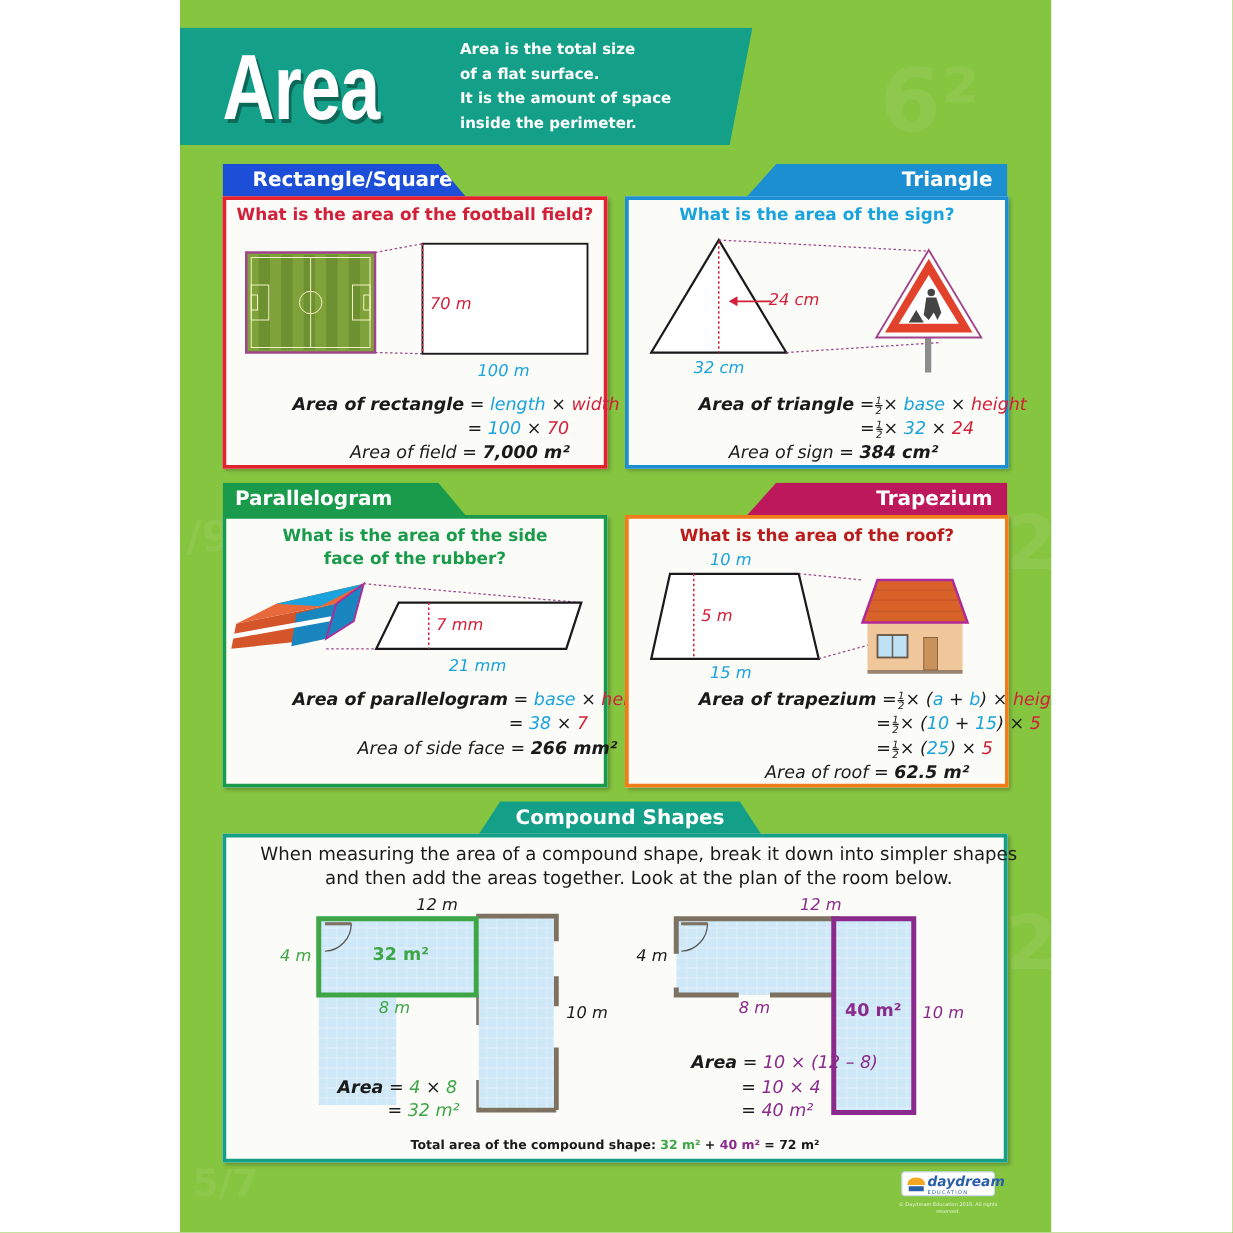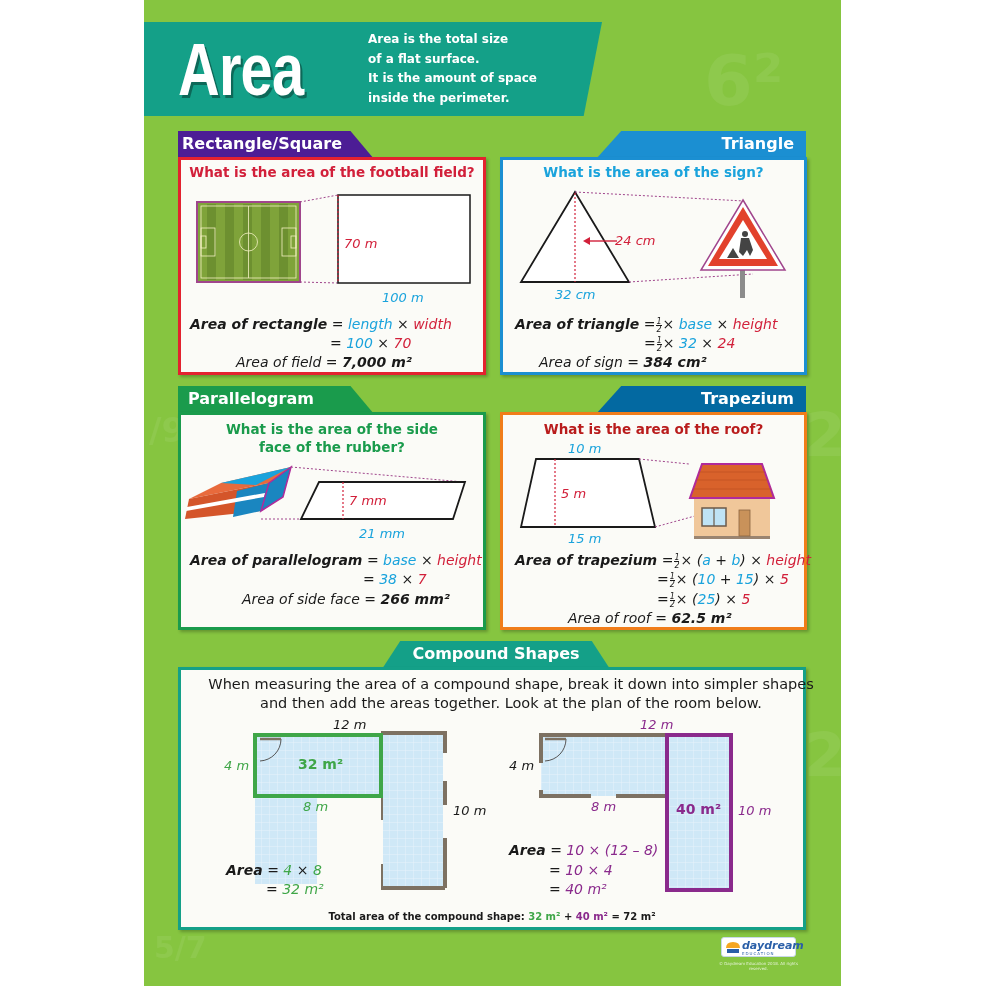--- a/index.html
+++ b/index.html
@@ -10,21 +10,21 @@
   
   .banner{position:absolute;left:0;top:22px;width:458px;height:94px;background:#14a088;
     clip-path:polygon(0 0,100% 0,96% 100%,0 100%);}
   .title{position:absolute;left:34px;top:28px;font-family:"Liberation Sans Narrow","Liberation Sans",sans-serif;font-weight:bold;font-size:74px;line-height:84px;color:#fff;
     transform:scaleX(0.78);transform-origin:left top;letter-spacing:-1px;text-shadow:3px 3px 0 rgba(0,0,0,0.35);}
   .tagline{position:absolute;left:224px;top:30px;color:#fff;font-weight:bold;font-size:12px;line-height:19.5px;}
   
   .card{position:absolute;background:#fbfbf7;border:3px solid;box-sizing:border-box;box-shadow:2px 2px 3px rgba(0,0,0,0.25);}
   .tab{position:absolute;color:#fff;font-weight:bold;font-size:16px;line-height:26px;box-sizing:border-box;}
   .q{position:absolute;left:0;width:100%;text-align:center;font-weight:bold;font-size:13.5px;line-height:18px;}
-  .eq{position:absolute;font-style:italic;font-size:14px;line-height:19px;color:#1a1a1a;white-space:nowrap;}
+  .eq{position:absolute;font-style:italic;font-size:14px;line-height:19px;color:#1a1a1a;white-space:nowrap;margin-left:44px;}
   .eq b{font-weight:bold;}
   .blue{color:#1aa3dc;} .red{color:#d2203a;} .grn{color:#3fa648;} .pur{color:#8a2a8c;}
   .lbl{position:absolute;font-style:italic;font-size:13px;line-height:16px;white-space:nowrap;}
   .frac{display:inline-block;vertical-align:middle;font-size:8px;line-height:7px;text-align:center;font-style:italic;margin:0 1px;}
   .frac span{display:block;}
   .frac .n{border-bottom:1px solid #1a1a1a;}
   svg{position:absolute;overflow:visible;}
   .comp-text{position:absolute;left:0;width:100%;text-align:center;font-size:14.5px;line-height:19px;color:#1a1a1a;font-weight:500;}
   .total{position:absolute;left:0;width:100%;text-align:center;font-weight:bold;font-size:10px;line-height:19px;color:#1a1a1a;}
   .logo{position:absolute;left:577px;top:937px;width:75px;height:20px;background:#fff;border-radius:3px;border:1px solid #c9d9e8;box-sizing:border-box;}
@@ -45,21 +45,21 @@
 
   <div class="banner"></div>
   <div class="title">Area</div>
   <div class="tagline">
     <div>Area is the total size</div>
     <div>of a flat surface.</div>
     <div>It is the amount of space</div>
     <div>inside the perimeter.</div>
   </div>
 
-  <div class="tab" style="left:34px;top:131px;width:196px;height:28px;background:#4c1d95;padding-left:4px;clip-path:polygon(0 0,88% 0,100% 100%,0 100%);">
+  <div class="tab" style="left:34px;top:131px;width:196px;height:28px;background:#1d4ed8;padding-left:24px;clip-path:polygon(0 0,88% 0,100% 100%,0 100%);">
     <span>Rectangle/Square</span>
   </div>
   <div class="card" style="left:34px;top:157px;width:308px;height:218px;border-color:#e3222f;">
     <div class="q red" style="top:3px;">What is the area of the football field?</div>
     <svg width="308" height="218" style="left:0;top:0;">
 
       <rect x="16" y="42" width="103" height="80" fill="#7fa33a" stroke="#a0458c" stroke-width="2"></rect>
       <g fill="#6d9030">
         <rect x="26" y="44" width="9" height="76"></rect>
           <rect x="44" y="44" width="9" height="76"></rect>
@@ -157,21 +157,21 @@
       <b>Area of parallelogram</b> = <span class="blue">base</span> × <span class="red">height</span>
     </div>
     <div class="eq" style="left:182px;top:155px;">
       = <span class="blue">38</span> × <span class="red">7</span>
     </div>
     <div class="eq" style="left:61px;top:175px;">
       <span>Area of side face</span> = <b>266 mm²</b>
     </div>
   </div>
 
-  <div class="tab" style="left:452px;top:386px;width:210px;height:28px;background:#0369a1;padding-right:12px;text-align:right;clip-path:polygon(12% 0,100% 0,100% 100%,0 100%);">
+  <div class="tab" style="left:452px;top:386px;width:210px;height:28px;background:#be185d;padding-right:12px;text-align:right;clip-path:polygon(12% 0,100% 0,100% 100%,0 100%);">
     <span>Trapezium</span>
   </div>
   <div class="card" style="left:356px;top:412px;width:307px;height:218px;border-color:#f07d1a;">
     <div class="q" style="top:5px;color:#b91c1c;">What is the area of the roof?</div>
     <svg width="307" height="218" style="left:0;top:0;">
       <polygon points="33,44 136,44 152,112 18,112" fill="#fff" stroke="#1a1a1a" stroke-width="1.8"></polygon>
       <line x1="52" y1="44" x2="52" y2="112" stroke="#d2203a" stroke-width="1.2" stroke-dasharray="2,2"></line>
       <line x1="136" y1="44" x2="186" y2="49" stroke="#a0458c" stroke-width="1" stroke-dasharray="2,2"></line>
       <line x1="152" y1="112" x2="210" y2="96" stroke="#a0458c" stroke-width="1" stroke-dasharray="2,2"></line>
     </svg>

